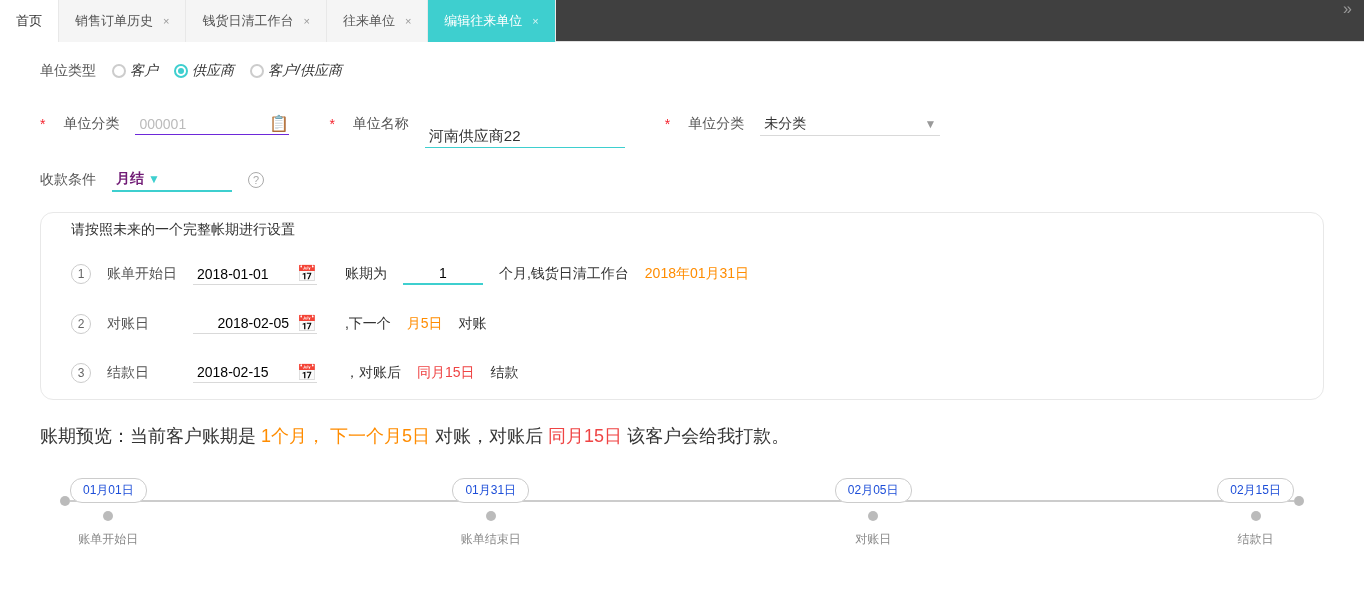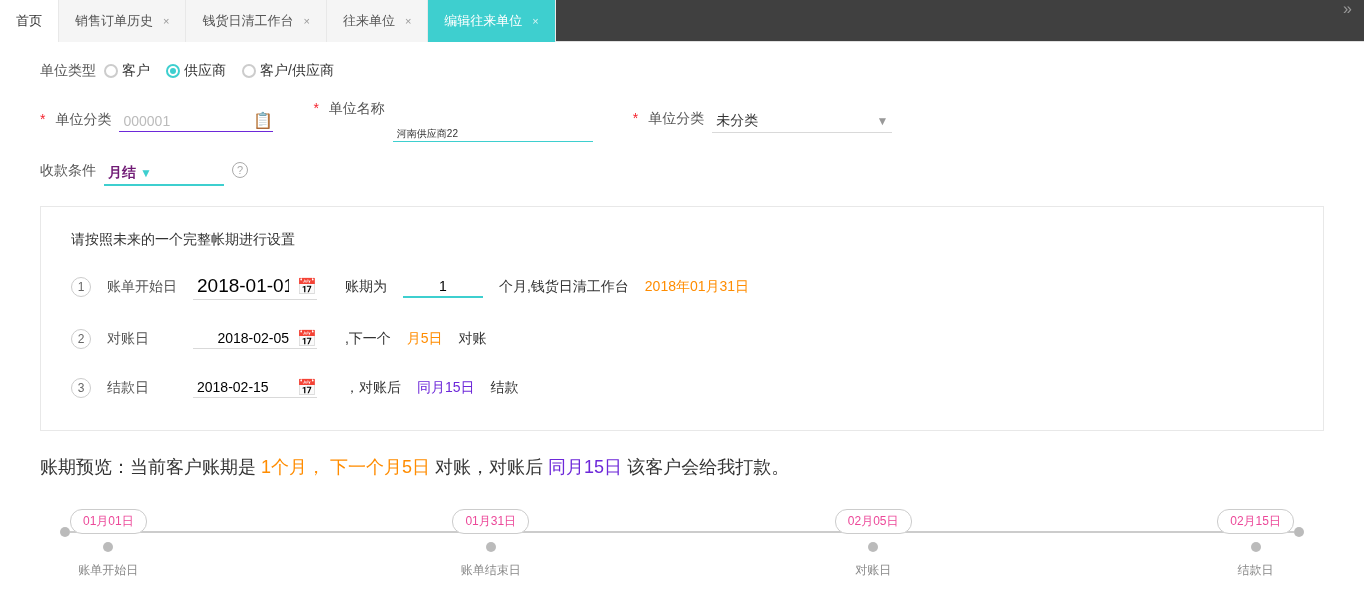--- a/index.html
+++ b/index.html
@@ -61,21 +61,22 @@
 
     
     .form-row {
       display: flex;
       align-items: center;
       margin-bottom: 20px;
       gap: 40px;
     }
     .form-field {
       display: flex;
-      gap: 8px;
+      align-items: center;
+      gap: 16px;
     }
     .form-label {
       color: #555;
       white-space: nowrap;
     }
     .required-star {
       color: #f5222d;
       margin-right: 2px;
     }
 
@@ -83,20 +84,21 @@
     .radio-group {
       display: flex;
       gap: 16px;
       align-items: center;
     }
     .radio-item {
       display: flex;
       align-items: center;
       gap: 4px;
       cursor: pointer;
+      font-style: italic;
     }
     .radio-circle {
       width: 14px; height: 14px;
       border-radius: 50%;
       border: 2px solid #ccc;
       display: flex; align-items: center; justify-content: center;
     }
     .radio-circle.checked {
       border-color: #3ecfcf;
     }
@@ -106,21 +108,21 @@
       border-radius: 50%;
       background: #3ecfcf;
     }
 
     
     .input-field {
       border: none;
       border-bottom: 1px solid #d9d9d9;
       outline: none;
       padding: 2px 4px;
-      font-size: 10px;
+      font-size: 15px;
       color: #333;
       background: transparent;
       width: 140px;
       margin-top: 26px;
     }
     .input-wide {
       width: 200px;
     }
     .input-with-icon {
       display: flex;
@@ -174,22 +176,22 @@
       border: 1px solid #aaa;
       display: flex; align-items: center; justify-content: center;
       font-size: 11px;
       color: #aaa;
       cursor: pointer;
     }
 
     
     .settings-box {
       border: 1px solid #e8e8e8;
-      border-radius: 0;
-      padding: 24px 30px;
+      border-radius: 13px;
+      padding: 8px 30px;
       margin-bottom: 20px;
     }
     .settings-title {
       color: #333;
       font-size: 14px;
       margin-bottom: 24px;
     }
 
     
     .setting-row {
@@ -220,21 +222,21 @@
       border-bottom: 2px solid #3ecfcf;
       outline: none;
       width: 80px;
       font-size: 14px;
       text-align: center;
       padding: 2px 0;
     }
 
     
     .text-orange { color: #ff8c00; }
-    .text-teal { color: #6d28d9; }
+    .text-teal { color: #ef4444; }
 
     
     .preview-text {
       margin: 16px 0;
       font-size: 18px;
       line-height: 1.8;
     }
 
     
     .timeline-wrapper {
@@ -277,21 +279,21 @@
       display: flex;
       flex-direction: column;
       align-items: center;
       z-index: 1;
     }
     .tl-badge {
       border: 1px solid #ccc;
       border-radius: 12px;
       padding: 3px 12px;
       font-size: 12px;
-      color: #ec4899;
+      color: #1d4ed8;
       background: #fff;
       white-space: nowrap;
     }
     .tl-dot-circle {
       width: 10px; height: 10px;
       border-radius: 50%;
       background: #bbb;
       margin: 8px 0;
     }
     .tl-label {
@@ -385,21 +387,21 @@
     </div>
   </div>
 
   <div class="settings-box">
     <div class="settings-title">请按照未来的一个完整帐期进行设置</div>
 
     <div class="setting-row">
       <div class="setting-num">1</div>
       <span class="setting-label">账单开始日</span>
       <div class="input-with-icon" style="border-bottom:1px solid #d9d9d9;">
-        <input type="text" value="2018-01-01" style="border: none; outline: none; width: 100px; font-size: 19px;">
+        <input type="text" value="2018-01-01" style="border: none; outline: none; width: 100px; font-size: 14px;">
         <span class="calendar-icon">📅</span>
       </div>
       <span style="margin-left:12px;">账期为</span>
       <input type="text" class="period-input" value="1" style="">
       <span>个月,钱货日清工作台</span>
       <span class="text-orange">2018年01月31日</span>
     </div>
 
     <div class="setting-row">
       <div class="setting-num">2</div>

